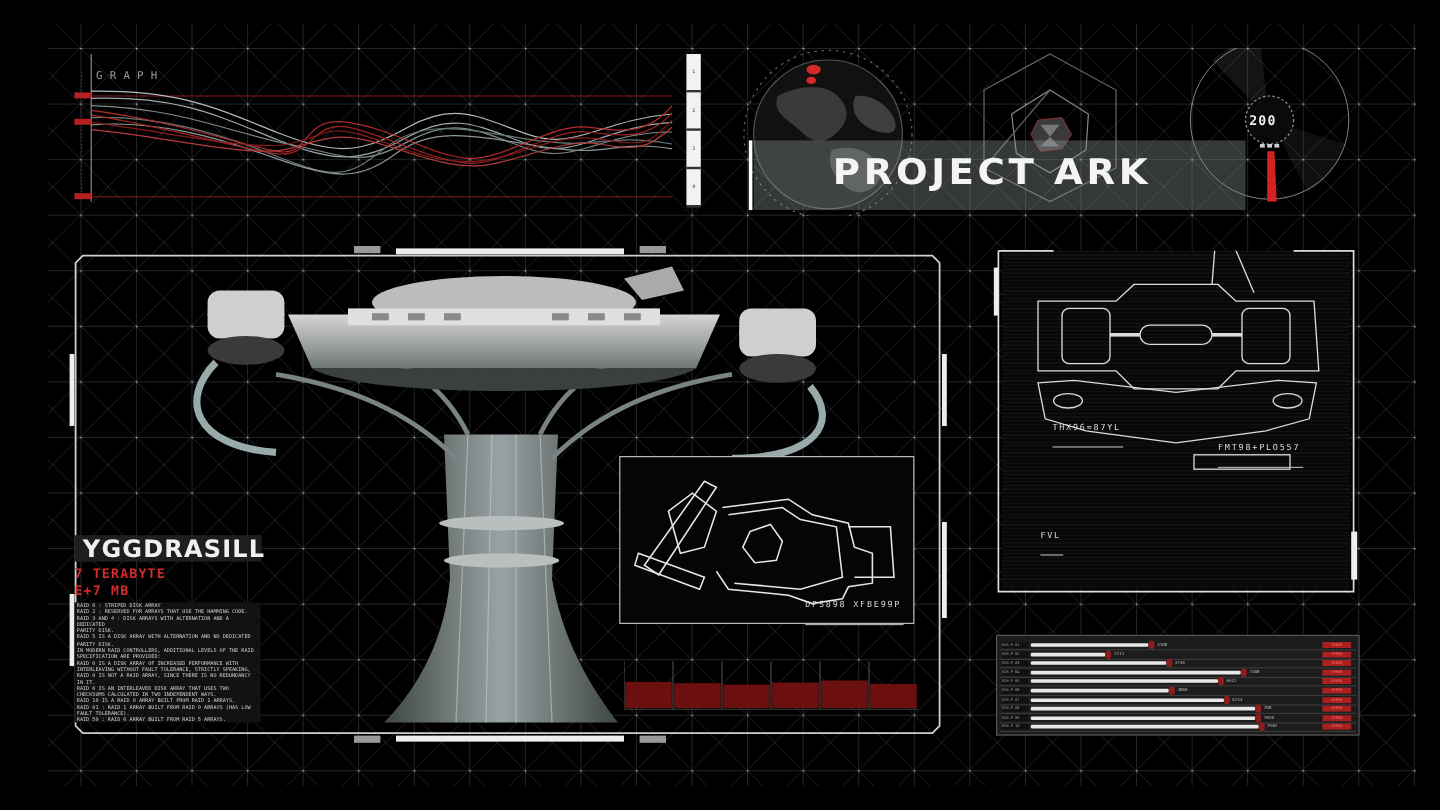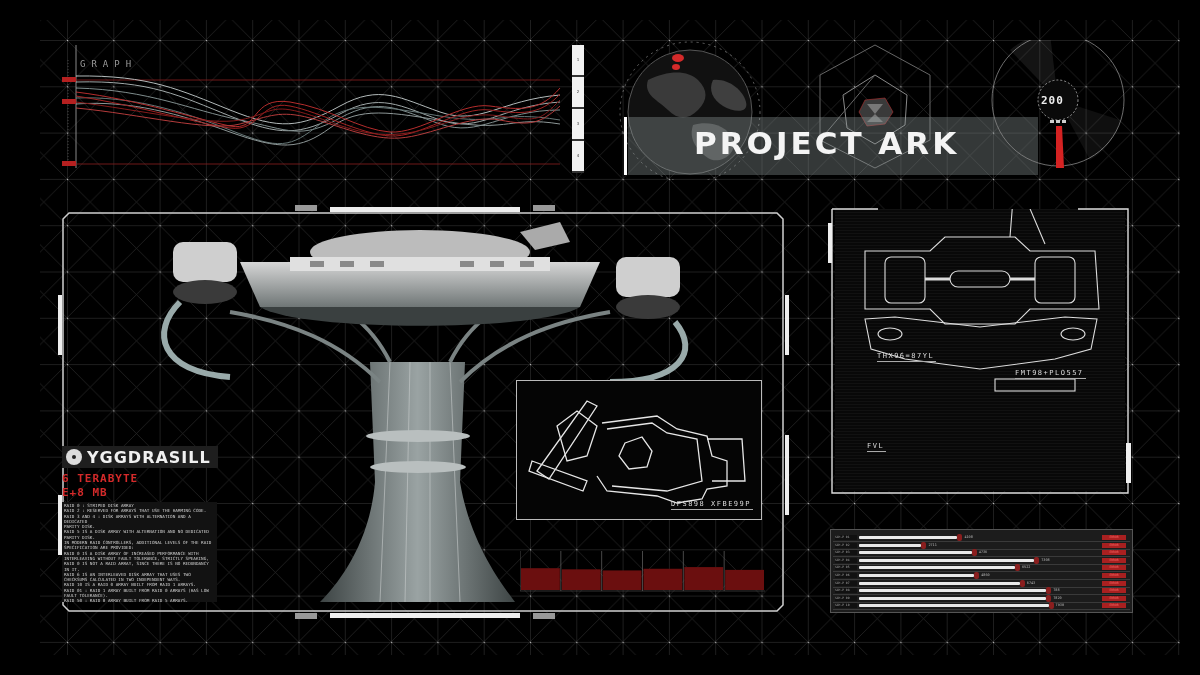--- a/index.html
+++ b/index.html
@@ -6,24 +6,24 @@
   body{width:1200px;height:675px;overflow:hidden;position:relative;font-family:"DejaVu Sans Mono","Liberation Mono",monospace;color:#e8e8e8;}
   .grid{position:absolute;left:0;top:0;width:1200px;height:675px;}
   .abs{position:absolute;}
   .graph-label{left:80px;top:46px;font-size:9px;color:#9a9a9a;letter-spacing:6px;}
   .title-bar{left:628px;top:117px;width:410px;height:58px;background:rgba(150,160,160,0.35);}
   .title{left:694px;top:126px;font-family:"DejaVu Sans","Liberation Sans",sans-serif;font-size:31px;font-weight:bold;color:#f4f4f4;letter-spacing:3px;transform:scaleY(0.95);}
   .dial-value{left:1041px;top:94px;font-size:11px;font-weight:bold;color:#eee;letter-spacing:1px;}
   .side-ticker{left:572px;top:45px;width:12px;height:126px;background:#f2f2f2;}
   .side-ticker .cell{height:30px;border-bottom:2px solid #333;font-size:4px;color:#333;text-align:center;line-height:30px;}
   .ygg-head{left:62px;top:446px;width:156px;height:22px;background:#1e1e1e;display:flex;align-items:center;}
-  .ygg-title{font-family:"DejaVu Sans","Liberation Sans",sans-serif;font-size:16px;font-weight:bold;color:#f0f0f0;letter-spacing:1px;margin-left:4px;}
+  .ygg-title{font-family:"DejaVu Sans","Liberation Sans",sans-serif;font-size:20px;font-weight:bold;color:#f0f0f0;letter-spacing:1px;margin-left:4px;}
   .ygg-sub{left:62px;color:#d42a2a;font-size:11px;font-weight:bold;letter-spacing:1px;}
   .ygg-body{left:62px;top:502px;width:155px;height:100px;background:#121212;font-size:4.3px;line-height:5.3px;color:#cfcfcf;overflow:hidden;padding:1px 2px;box-sizing:border-box;}
-  .panel-label{font-size:7px;color:#ddd;letter-spacing:1.5px;border-bottom:1px solid #aaa;padding:0 2px 1px 0;}
+  .panel-label{font-size:7px;color:#ddd;letter-spacing:1.5px;border-bottom:1px solid #aaa;padding:0 2px 12px 0;}
   .mini-chart{left:520px;top:551px;width:245px;height:43px;}
   .bar-panel{left:830px;top:529px;width:303px;height:84px;background:#1c1c1c;border:1px solid #555;box-sizing:border-box;}
   .bar-row{position:absolute;left:2px;right:2px;height:7px;border-bottom:1px solid #3a3a3a;}
   .bar-row .lbl{position:absolute;left:2px;top:1px;width:22px;height:5px;background:#111;font-size:3px;color:#aaa;line-height:5px;}
   .bar-row .track{position:absolute;left:26px;top:2px;height:3px;background:#e8e8e8;border-radius:1px;}
   .bar-row .knob{position:absolute;top:0px;width:5px;height:7px;background:#8a1e1e;border-radius:2px;}
   .bar-row .val{position:absolute;top:1px;font-size:3.5px;color:#bbb;}
   .bar-row .tag{position:absolute;right:4px;top:1px;width:24px;height:5px;background:#a82020;font-size:3px;color:#f66;line-height:5px;text-align:center;}
 </style>
 </head>
@@ -176,22 +176,22 @@
   <path d="M380 20 L420 10 L430 30 L395 38Z" fill="#aaa"></path>
 </svg>
 
 <div class="abs ygg-head">
   <svg width="18" height="18" style="margin-left:3px;">
       <circle cx="9" cy="9" r="8" fill="#ddd"></circle>
       <circle cx="9" cy="9" r="2" fill="#222"></circle>
     </svg>
   <span class="ygg-title">YGGDRASILL</span>
 </div>
-<div class="abs ygg-sub" style="top:472px;">6 TERABYTE</div>
-<div class="abs ygg-sub" style="top:486px;">E+8 MB</div>
+<div class="abs ygg-sub" style="top:472px;">7 TERABYTE</div>
+<div class="abs ygg-sub" style="top:486px;">E+7 MB</div>
 <div class="abs ygg-body" id="ygg-body">
     <div>RAID 0 : STRIPED DISK ARRAY</div>
     <div>RAID 2 : RESERVED FOR ARRAYS THAT USE THE HAMMING CODE.</div>
     <div>RAID 3 AND 4 : DISK ARRAYS WITH ALTERNATION AND A DEDICATED</div>
     <div>PARITY DISK.</div>
     <div>RAID 5 IS A DISK ARRAY WITH ALTERNATION AND NO DEDICATED</div>
     <div>PARITY DISK.</div>
     <div>IN MODERN RAID CONTROLLERS, ADDITIONAL LEVELS OF THE RAID</div>
     <div>SPECIFICATION ARE PROVIDED:</div>
     <div>RAID 0 IS A DISK ARRAY OF INCREASED PERFORMANCE WITH</div>

